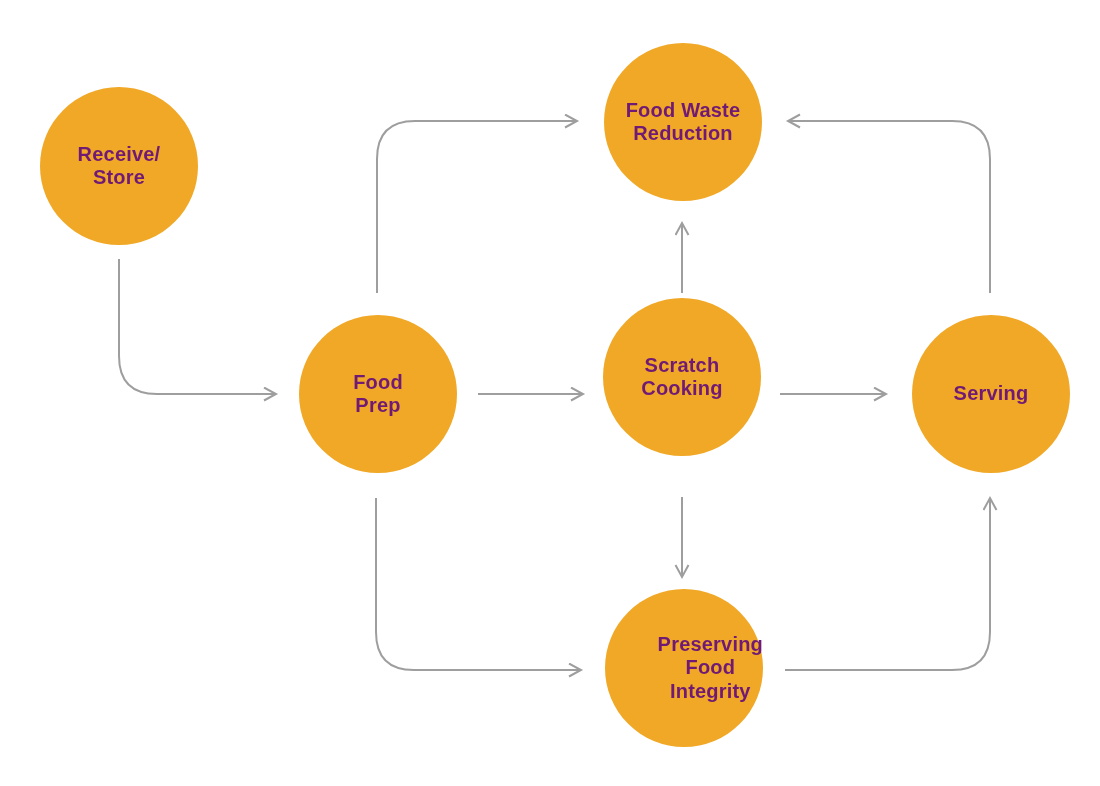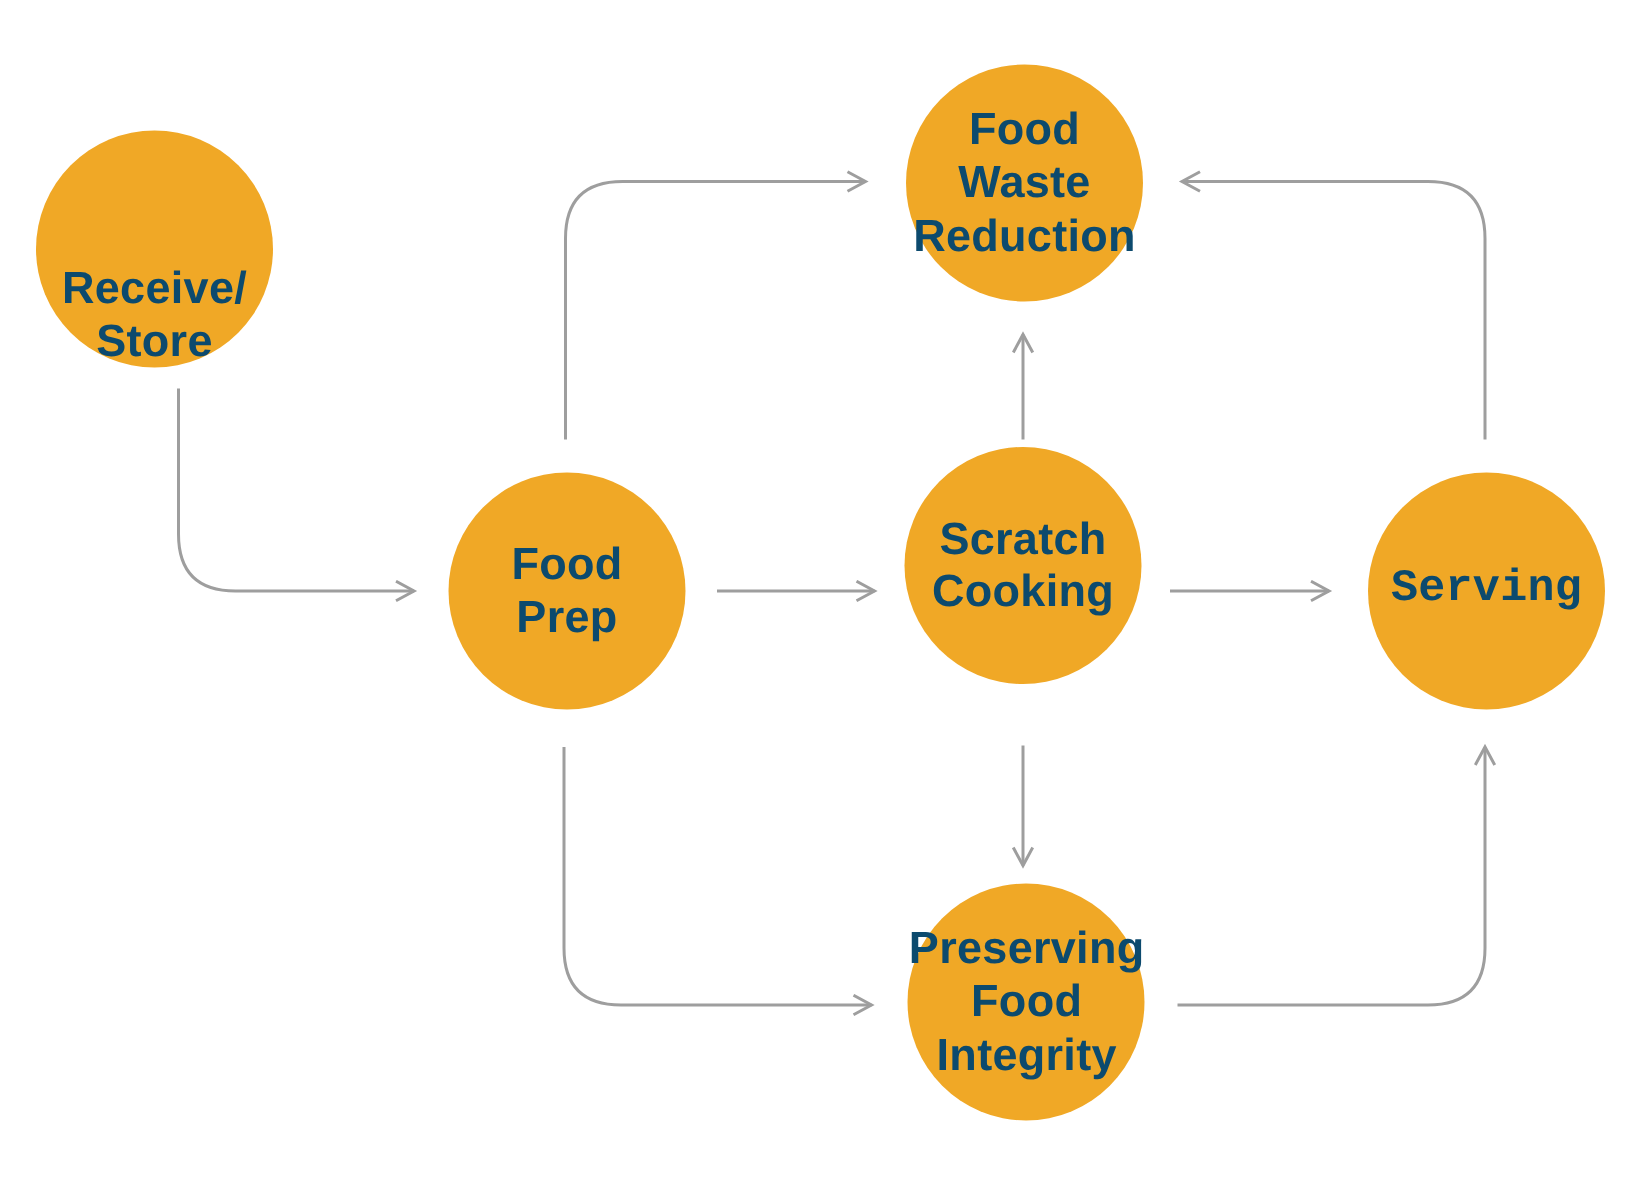--- a/index.html
+++ b/index.html
@@ -33,32 +33,32 @@
     width: 158px;
     height: 158px;
     border-radius: 50%;
     background: #f0a826;
     display: flex;
     align-items: center;
     justify-content: center;
     text-align: center;
   }
   .node-label {
-    color: #0c4a6e;
+    color: #701a75;
     font-weight: bold;
-    font-size: 30px;
+    font-size: 20px;
     line-height: 1.17;
     white-space: pre-line;
     letter-spacing: 0.2px;
   }
-  .pos-receive-store            { left: 24px;  top: 87px; align-items: flex-end;  }
+  .pos-receive-store            { left: 40px;  top: 87px;  }
   .pos-food-waste-reduction     { left: 604px; top: 43px;  }
   .pos-food-prep                { left: 299px; top: 315px; }
   .pos-scratch-cooking          { left: 603px; top: 298px; }
-  .pos-serving                  { left: 912px; top: 315px; font-family: Liberation Mono, monospace; }
+  .pos-serving                  { left: 912px; top: 315px; }
   .pos-preserving-food-integrity{ left: 605px; top: 589px; justify-content: flex-end; }
 </style>
 </head>
 <body>
 
 <div class="canvas">
 
   <svg class="arrow-layer" viewBox="0 0 1100 786" xmlns="http://www.w3.org/2000/svg">
     <defs>
       <marker id="chev" markerUnits="userSpaceOnUse" markerWidth="18" markerHeight="18" refX="13" refY="7.5" orient="auto">

